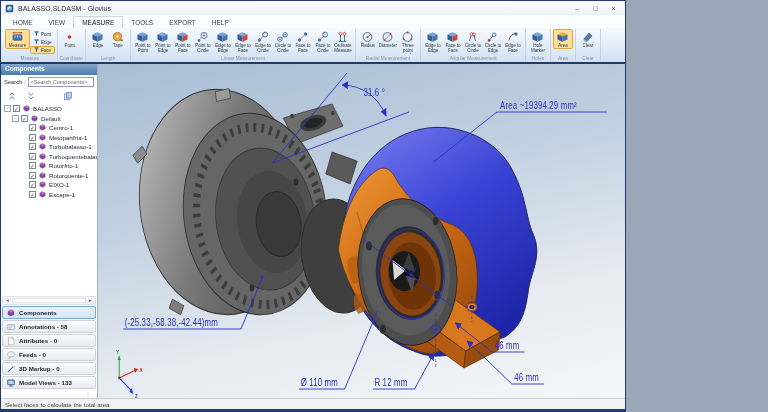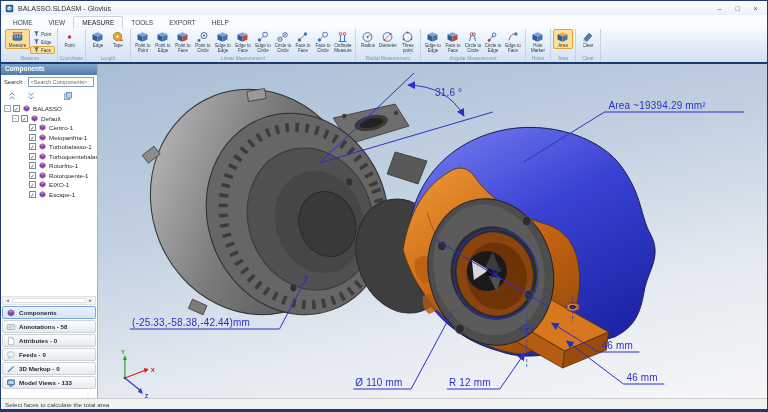--- a/index.html
+++ b/index.html
@@ -1,18 +1,18 @@
 <!DOCTYPE html>
 <html style="--annotation_blue: #2a2fc4; --selection_blue: #3a42d4; --part_orange: #cf6b16; --housing_gray: #5a5a5a; --ribbon_highlight: #fddf9a; --ribbon_border: #1e3a6e; --panel_header_blue: #4f7cab;"><head>
 <meta charset="utf-8">
 <style>
 *{margin:0;padding:0;box-sizing:border-box}
 html,body{width:768px;height:412px;overflow:hidden}
 body{font-family:"Liberation Sans","DejaVu Sans",sans-serif;background:#9aa7b8}
-.window{width:768px;height:412px;border:1px solid var(--ribbon_border,#1e3a6e);border-bottom-width:3px;display:flex;flex-direction:column;background:#c2410c;overflow:hidden}
+.window{width:626px;height:412px;border:1px solid var(--ribbon_border,#1e3a6e);border-bottom-width:3px;display:flex;flex-direction:column;background:#c2410c;overflow:hidden}
 .titlebar{height:14px;display:flex;align-items:center;gap:4px;padding:0 4px;background:linear-gradient(#fdfdfe,#edf1f6);font-size:7px;color:#333;flex:none}
 .appicon{display:flex}
 .wctrls{margin-left:auto;display:flex;gap:3px}
 .wbtn{width:15px;height:11px;display:flex;align-items:center;justify-content:center;font-size:7px;color:#555}
 .menubar{height:13px;display:flex;align-items:flex-end;background:#fafcfe;padding-left:4px;font-size:6.5px;color:#3a4450;flex:none}
 .mtab{padding:2px 8px}
 .mtab.active{background:linear-gradient(#fff,#f2f7fc);border:1px solid #c9d5e2;border-bottom:none;border-radius:2px 2px 0 0;color:#101c28}
 .ribbon{height:36px;display:flex;align-items:stretch;background:linear-gradient(#f6fafd,#dce9f7 70%,#d2e1f1);border-bottom:2px solid var(--ribbon_border,#1e3a6e);padding:1px 2px 0;flex:none}
 .rgroup{display:flex;flex-direction:column;border-right:1px solid #c5d3e2;padding:0 2px}
 .rbtns{flex:1;display:flex;align-items:flex-start}

